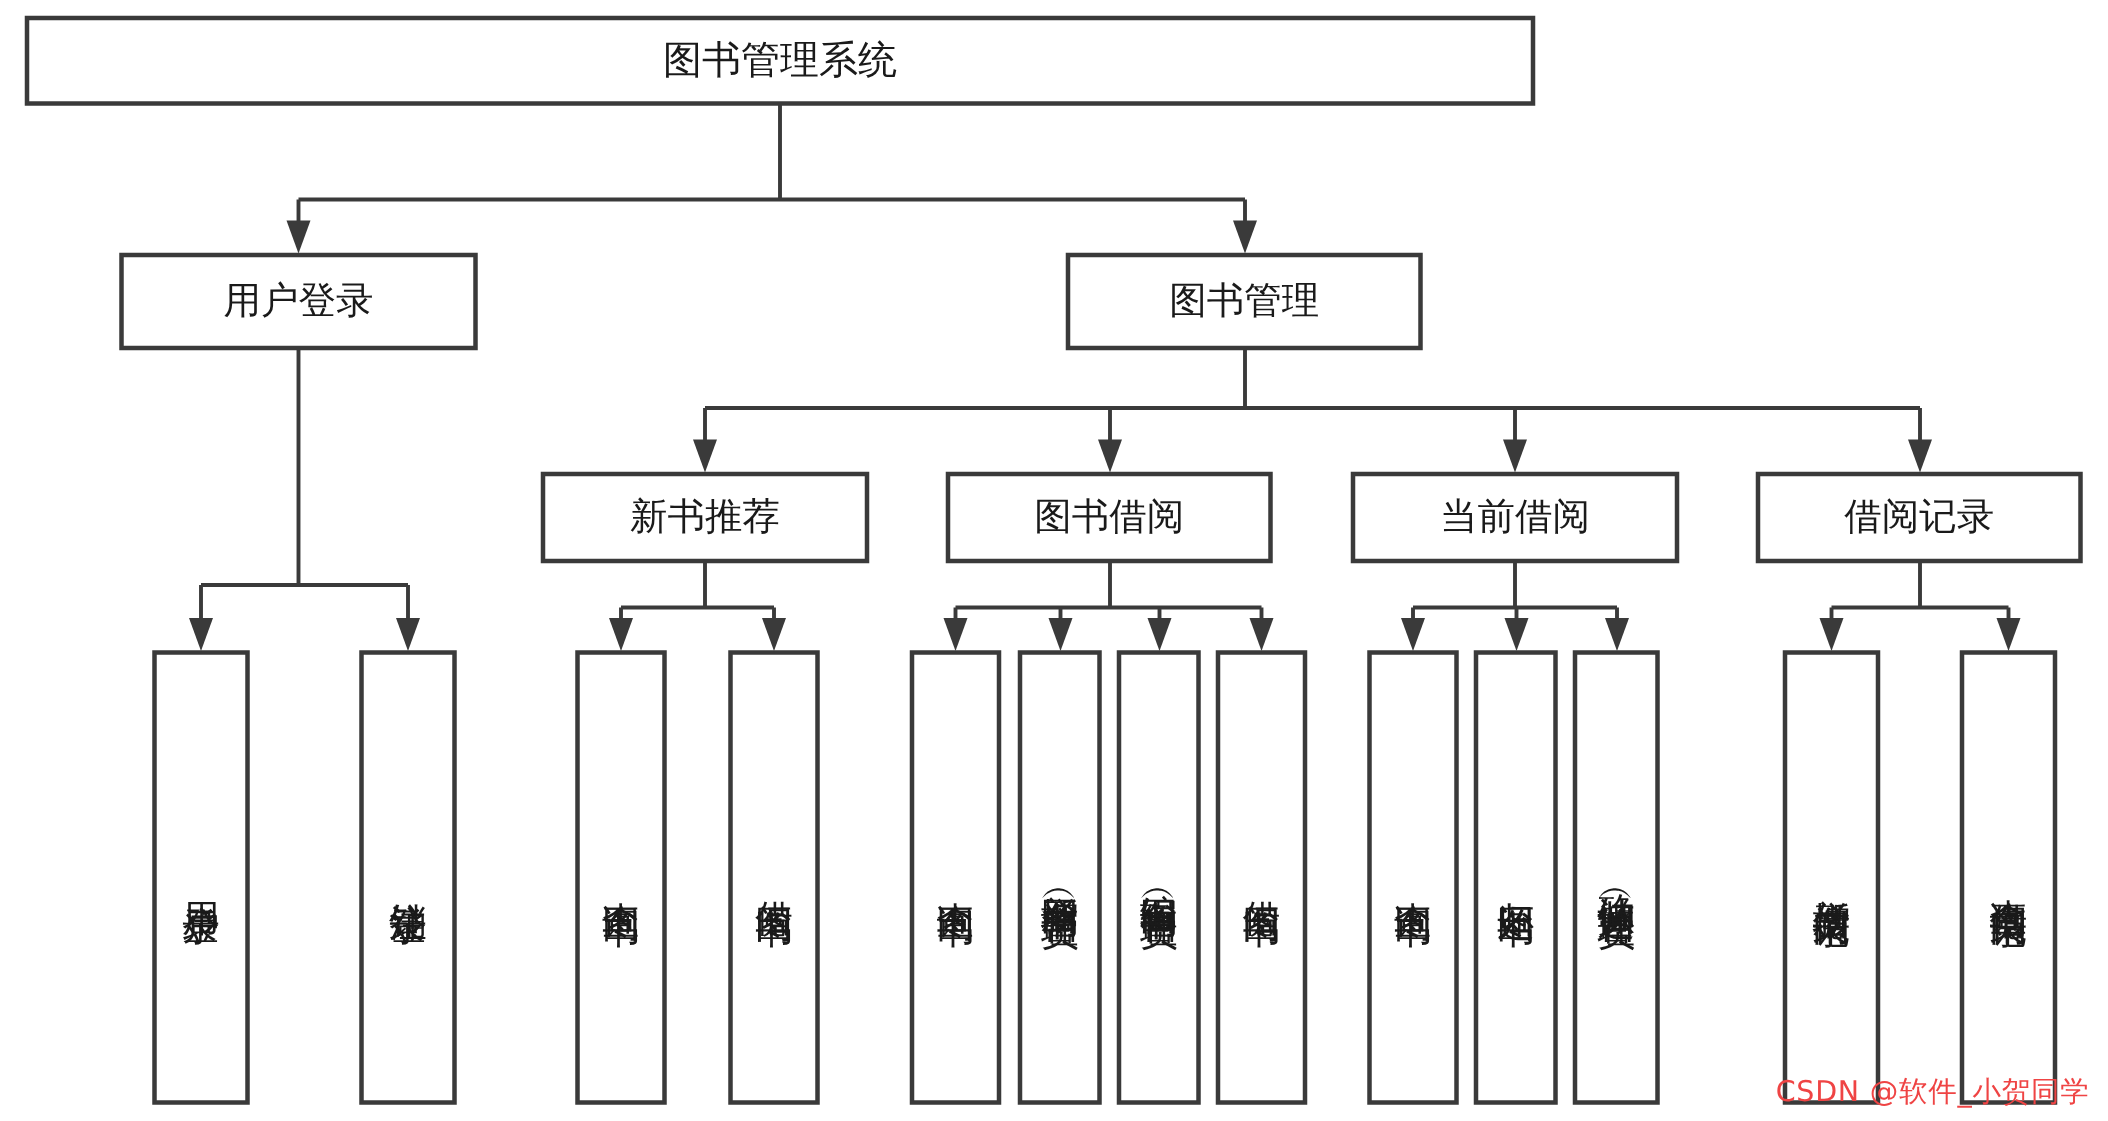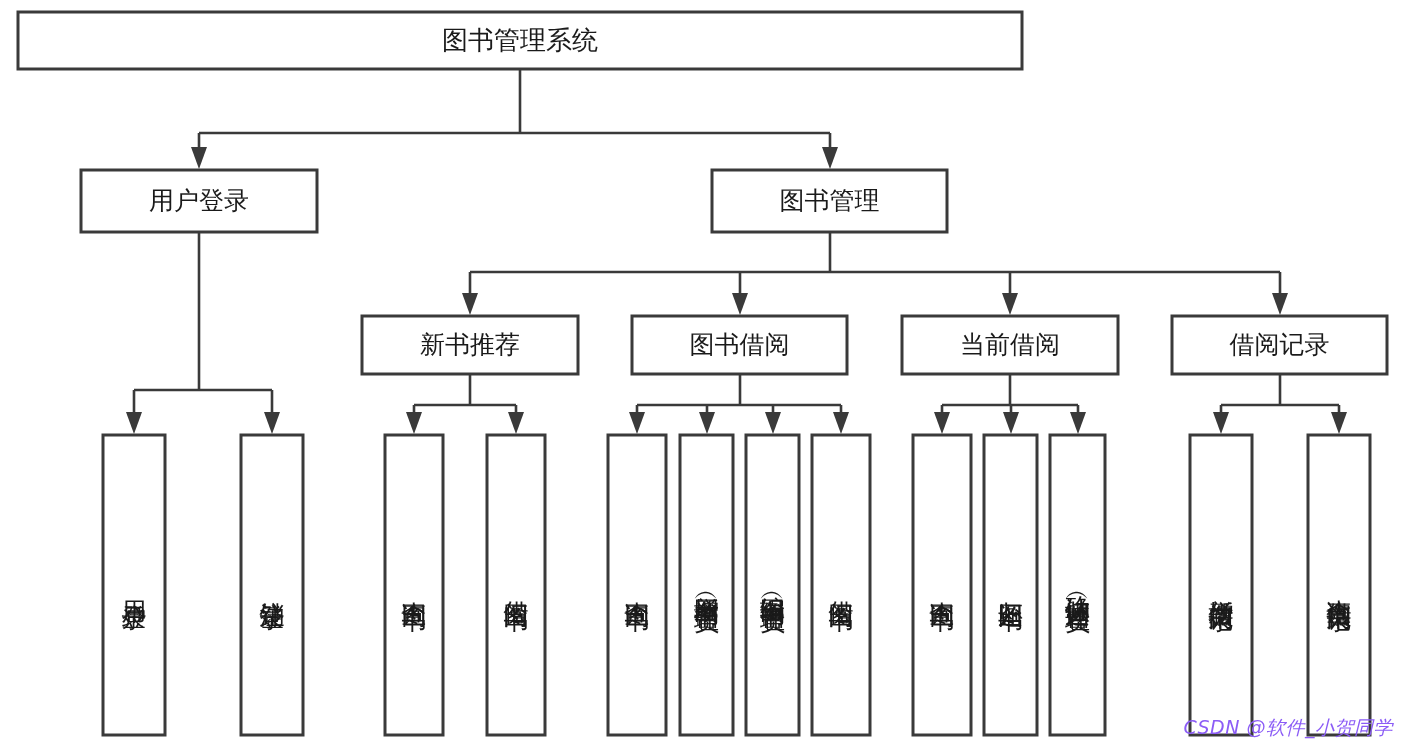--- a/index.html
+++ b/index.html
@@ -79,24 +79,23 @@
     letter-spacing: 2px;
     color: #1a1a1a;
     white-space: nowrap;
   }
   .watermark {
     position: absolute;
     right: 12px;
     bottom: 6px;
     font-family: "DejaVu Sans", "Liberation Sans", sans-serif;
     font-size: 19px;
-    color: #8b5cf6;
+    color: #ef4444;
     letter-spacing: 0.5px;
     user-select: none;
-    font-style: italic;
   }
 </style>
 </head>
 <body>
 
 <div id="diagram-root">
 
   <svg class="diagram-canvas" viewBox="0 0 1405 747">
     <g id="edges-layer">
         <g>

